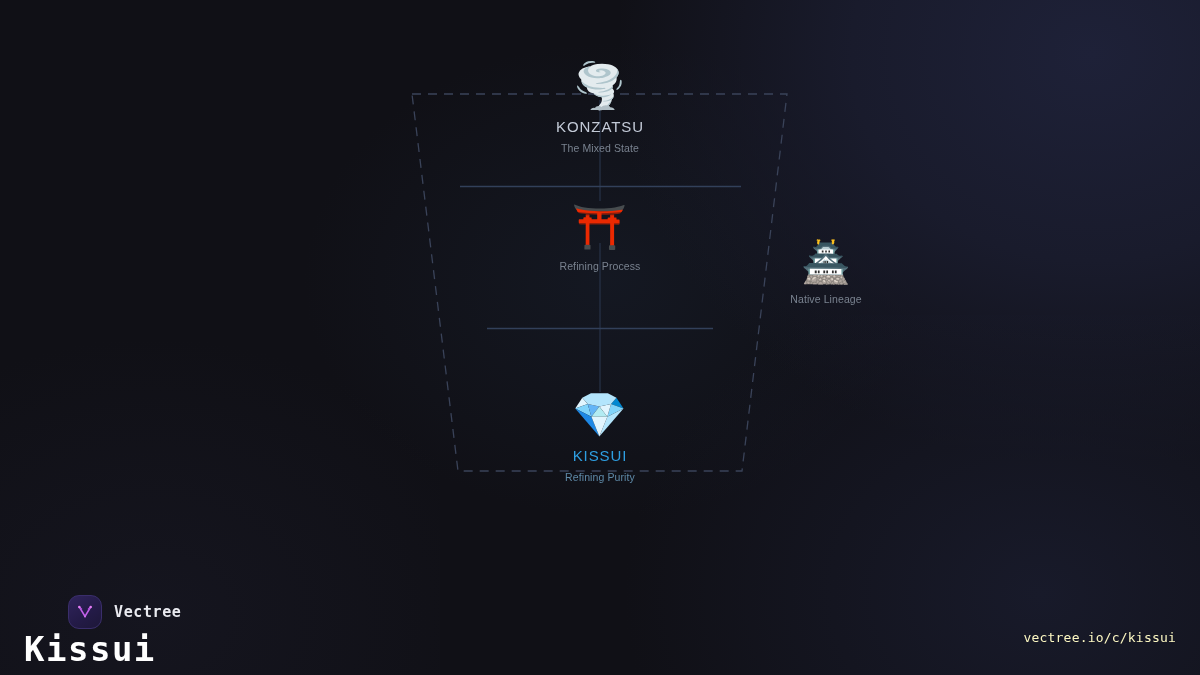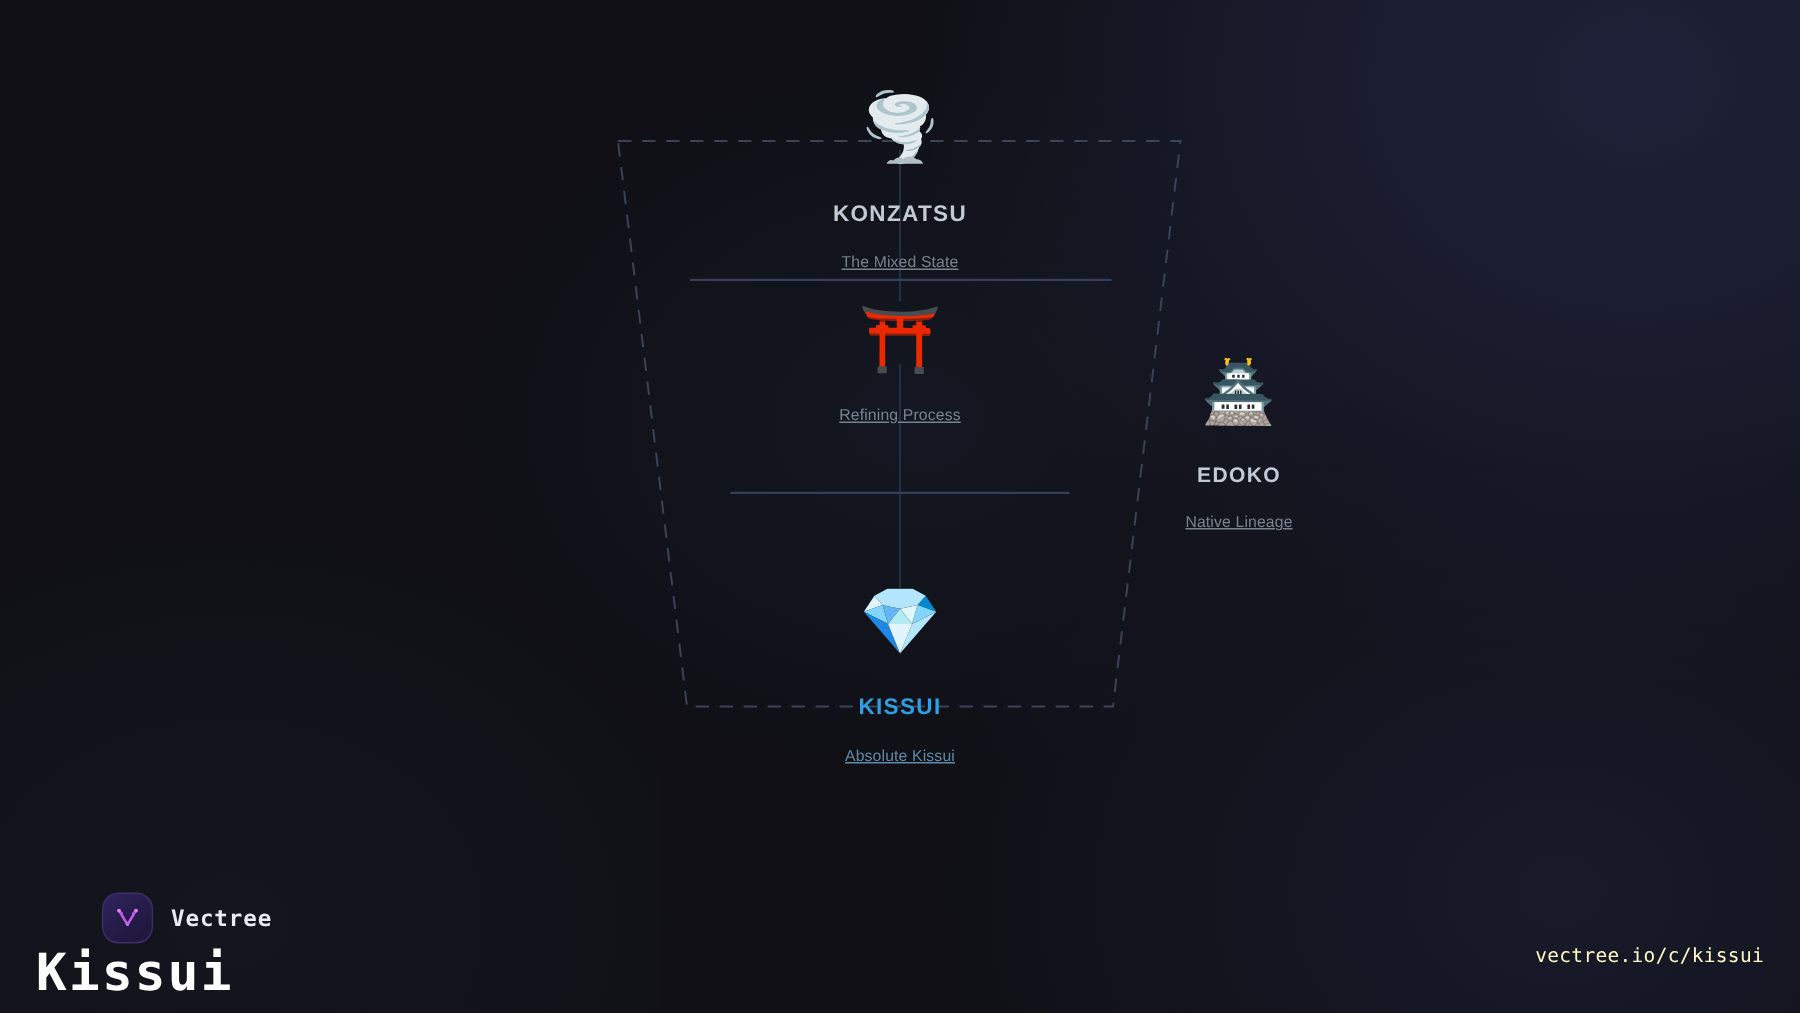--- a/index.html
+++ b/index.html
@@ -48,32 +48,31 @@
     text-align:center;
   }
   .node-emoji {
     font-size:44px;
     line-height:1;
     height:52px;
     display:flex; align-items:center; justify-content:center;
     user-select:none;
   }
   .node-title {
-    margin-top:22px;
+    margin-top:6px;
     font-size:15px;
-    font-weight:bold;
+    font-weight:normal;
     letter-spacing:0.9px;
     color:#c3cad7;
   }
   .node-sub {
-    margin-top:18px;
+    margin-top:7px;
     font-size:10.5px;
     letter-spacing:0.1px;
     color:#79828f;
-    text-decoration:underline;
   }
   .node.is-focus .node-title { color:#2e9fe2; }
   .node.is-focus .node-sub   { color:#5f8aa8; }
 
   
   #node-konzatsu { left:600px; top:60px; }
   #node-seisui   { left:600px; top:201px; }
   #node-kissui   { left:600px; top:389px; }
   #node-edoko    { left:826px; top:238px; }
   #node-edoko .node-emoji { font-size:40px; height:48px; }
@@ -141,26 +140,25 @@
   </div>
 
   <div class="node" id="node-seisui">
     <div class="node-emoji">⛩️</div>
     <div class="node-sub">Refining Process</div>
   </div>
 
   <div class="node is-focus" id="node-kissui">
     <div class="node-emoji">💎</div>
     <div class="node-title">KISSUI</div>
-    <div class="node-sub">Absolute Kissui</div>
+    <div class="node-sub">Refining Purity</div>
   </div>
 
   <div class="node" id="node-edoko">
     <div class="node-emoji">🏯</div>
-    <div class="node-title">EDOKO</div>
     <div class="node-sub">Native Lineage</div>
   </div>
 
   <div id="footer">
 
     <div id="brand-row">
       <div id="brand-logo">
         <svg width="20" height="20" viewBox="0 0 20 20">
           <path d="M4.6 5.4 L10 14.4 L15.4 5.4" fill="none" stroke="#c05fe8" stroke-width="1.7" stroke-linecap="round" stroke-linejoin="round"></path>
           <path d="M6.6 7.0 L4.2 5.0 M13.4 7.0 L15.8 5.0" stroke="#b14fdd" stroke-width="1.3" stroke-linecap="round"></path>

